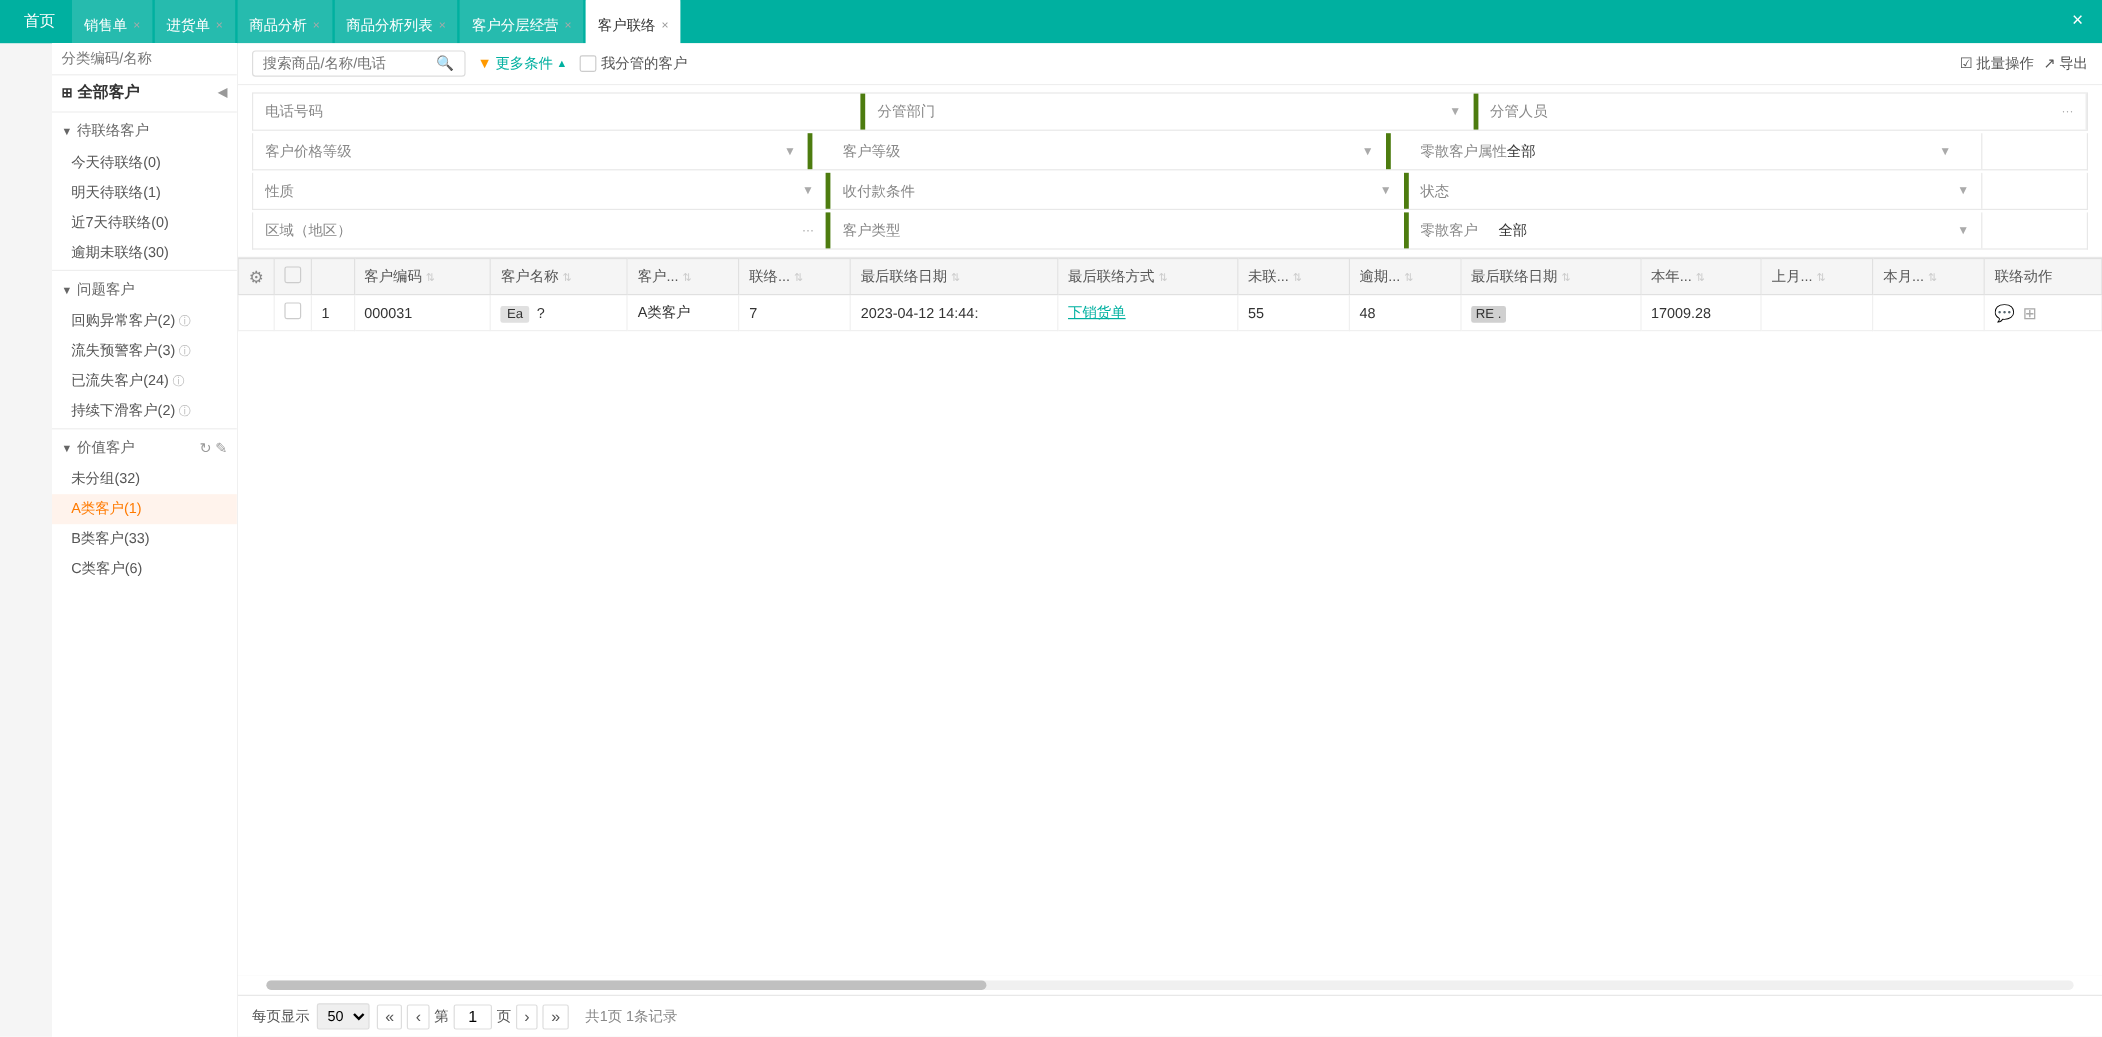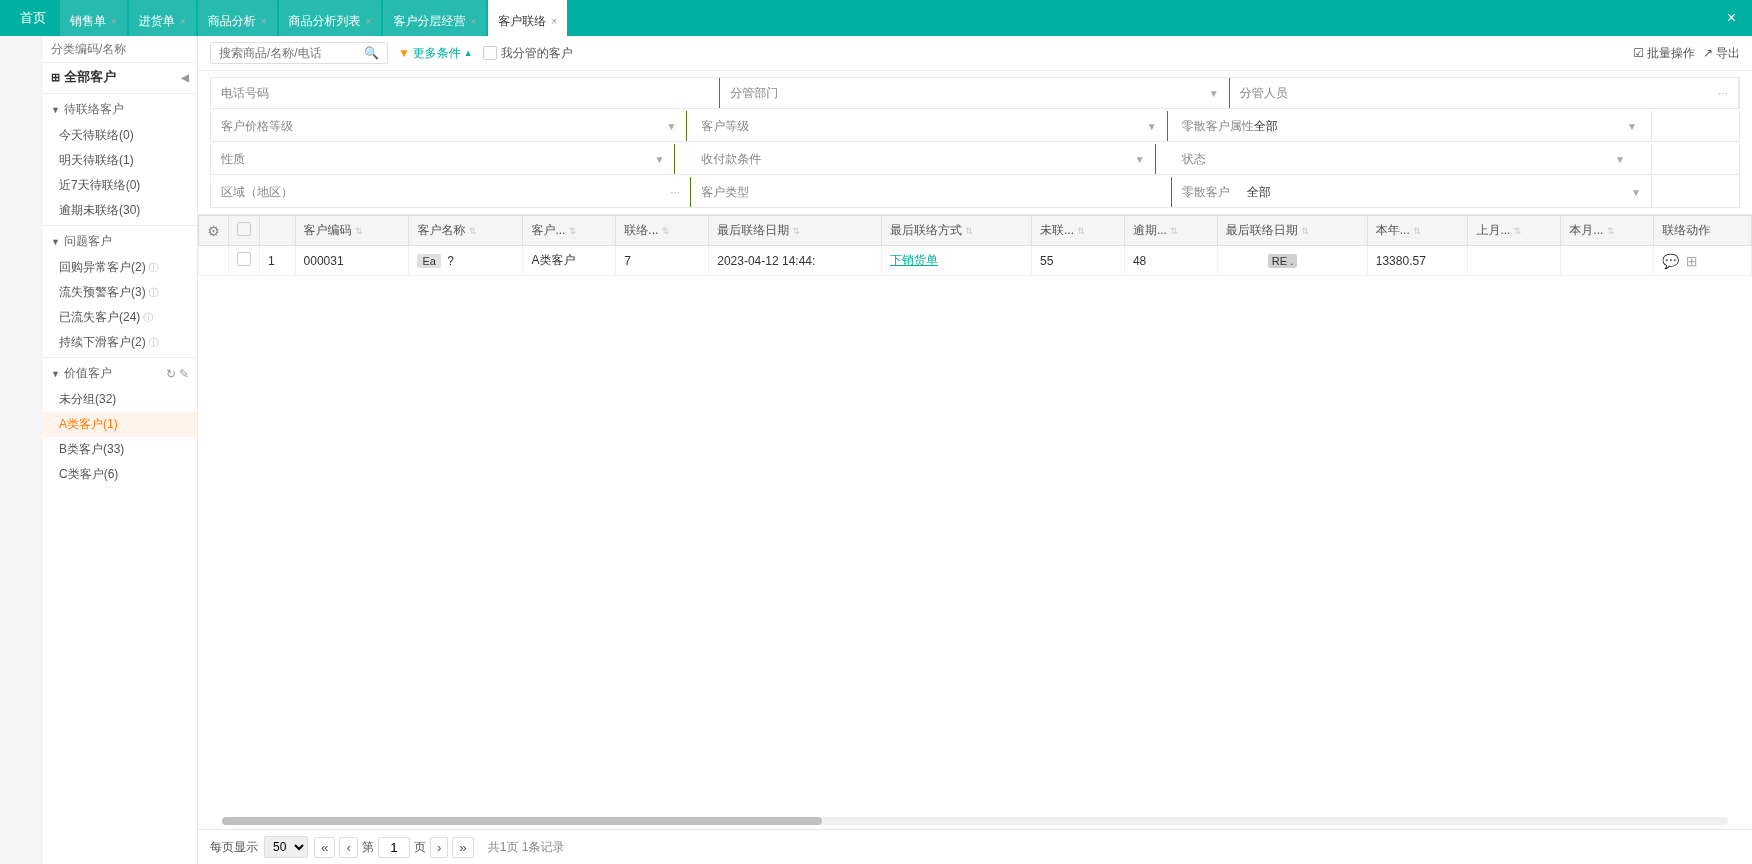--- a/index.html
+++ b/index.html
@@ -71,21 +71,21 @@
     .pagination { display: flex; align-items: center; gap: 6px; color: #555; font-size: 12px; }
     .pagination .page-nav { display: flex; align-items: center; gap: 4px; }
     .page-btn { border: 1px solid #ddd; padding: 2px 6px; border-radius: 2px; cursor: pointer; background: #fff; color: #555; }
     .page-input { border: 1px solid #ddd; width: 32px; text-align: center; padding: 2px 4px; border-radius: 2px; }
     .page-total { color: #888; margin-left: 8px; }
 
     .checkbox-square { width: 14px; height: 14px; border: 1px solid #ccc; display: inline-block; border-radius: 2px; cursor: pointer; }
     .settings-gear { color: #888; cursor: pointer; font-size: 14px; }
 
     .section-divider { height: 1px; background: #eee; margin: 2px 0; }
-    .filter-cell { flex: 1; display: flex; align-items: center; padding: 5px 10px; border-right: 1px solid #4d7c0f; min-height: 30px; }
+    .filter-cell { flex: 1; display: flex; align-items: center; padding: 5px 10px; border-right: 4px solid #4d7c0f; min-height: 30px; }
     .filter-cell:last-child { border-right: none; }
     .filter-cell label { color: #888; font-size: 12px; white-space: nowrap; min-width: 65px; }
     .filter-cell .cell-value { flex: 1; display: flex; align-items: center; justify-content: space-between; font-size: 12px; color: #333; }
     .filter-cell .cell-value .arr { color: #aaa; font-size: 10px; }
     .filter-cell .cell-value .dots { color: #aaa; font-size: 10px; }
   </style>
 </head>
 <body>
 
 <div class="top-nav">
@@ -226,21 +226,21 @@
         </div>
         <div class="filter-cell" style="flex:2; border-right:1px solid #e8e8e8;">
           <label>分管人员</label>
           <div class="cell-value">
             <span></span>
             <span class="dots">···</span>
           </div>
         </div>
       </div>
 
-      <div style="display:flex; gap:4px; border:1px solid #e8e8e8; border-top:none; margin-bottom:2px;">
+      <div style="display:flex; gap:15px; border:1px solid #e8e8e8; border-top:none; margin-bottom:2px;">
         <div class="filter-cell" style="flex:2;">
           <label>客户价格等级</label>
           <div class="cell-value">
             <span></span>
             <span class="arr">▼</span>
           </div>
         </div>
         <div class="filter-cell" style="flex:2;">
           <label>客户等级</label>
           <div class="cell-value">
@@ -251,21 +251,21 @@
         <div class="filter-cell" style="flex:2; border-right:none;">
           <label>零散客户属性</label>
           <div class="cell-value">
             <span>全部</span>
             <span class="arr">▼</span>
           </div>
         </div>
         <div style="width: 88px; border-left:1px solid #e8e8e8;"></div>
       </div>
 
-      <div style="display:flex; gap:16px; border:1px solid #e8e8e8; border-top:none; margin-bottom:2px;">
+      <div style="display:flex; gap:0; border:1px solid #e8e8e8; border-top:none; margin-bottom:2px;">
         <div class="filter-cell" style="flex:2;">
           <label>性质</label>
           <div class="cell-value">
             <span></span>
             <span class="arr">▼</span>
           </div>
         </div>
         <div class="filter-cell" style="flex:2;">
           <label>收付款条件</label>
           <div class="cell-value">
@@ -384,23 +384,23 @@
             </td>
             <td>A类客户</td>
             <td>7</td>
             <td>2023-04-12 14:44:</td>
             <td>
               <span class="link-text">下销货单</span>
             </td>
             <td>55</td>
             <td>48</td>
             <td>
-              <span style="background:#d0d0d0; padding:1px 4px; border-radius:2px; font-size:11px;margin-left:42px;">RE .</span>
+              <span style="background:#d0d0d0; padding:1px 4px; border-radius:2px; font-size:11px;">RE .</span>
             </td>
-            <td>13380.57</td>
+            <td>17009.28</td>
             <td></td>
             <td></td>
             <td>
               <div class="action-icons">
                 <span class="action-icon">💬</span>
                 <span class="action-icon">⊞</span>
               </div>
             </td>
           </tr>
         </tbody>

